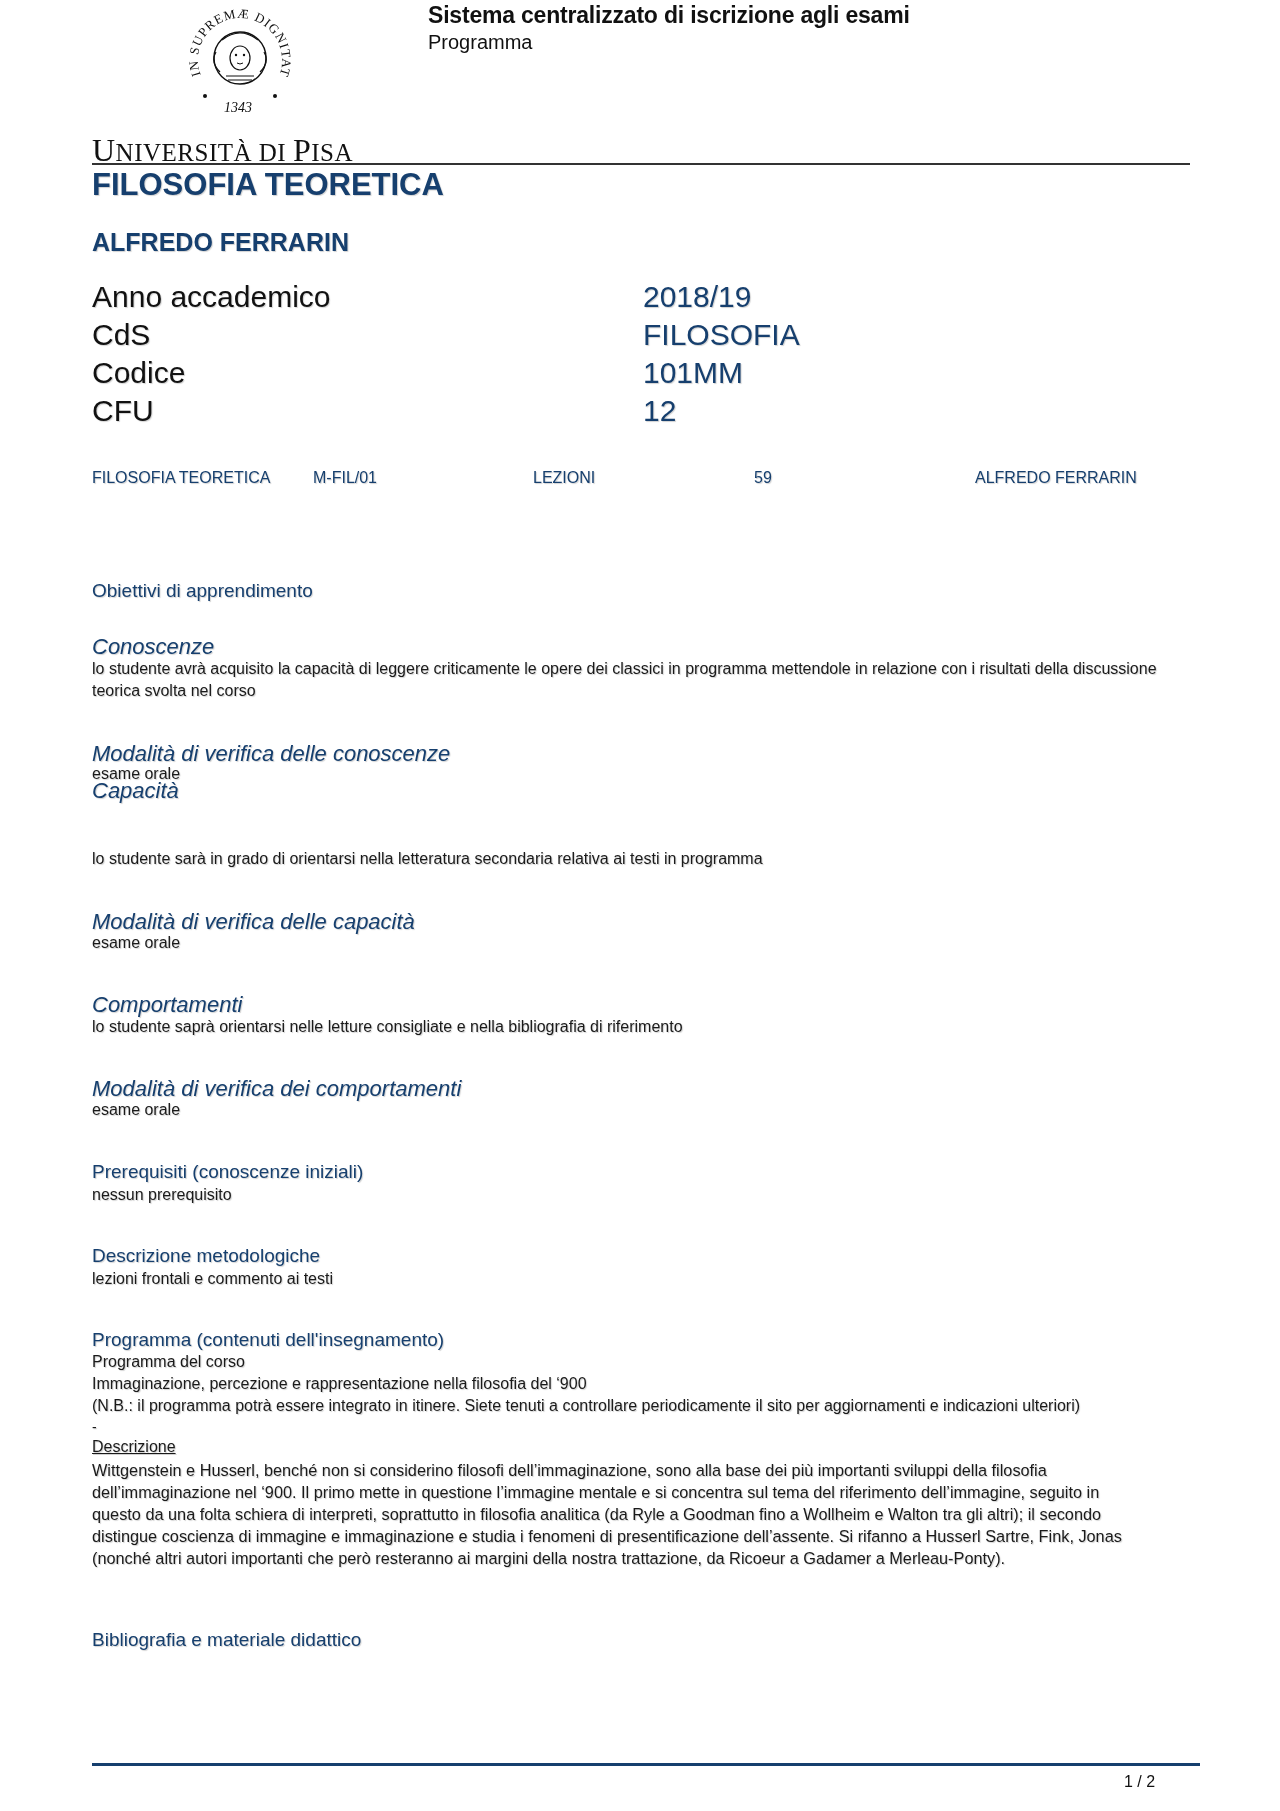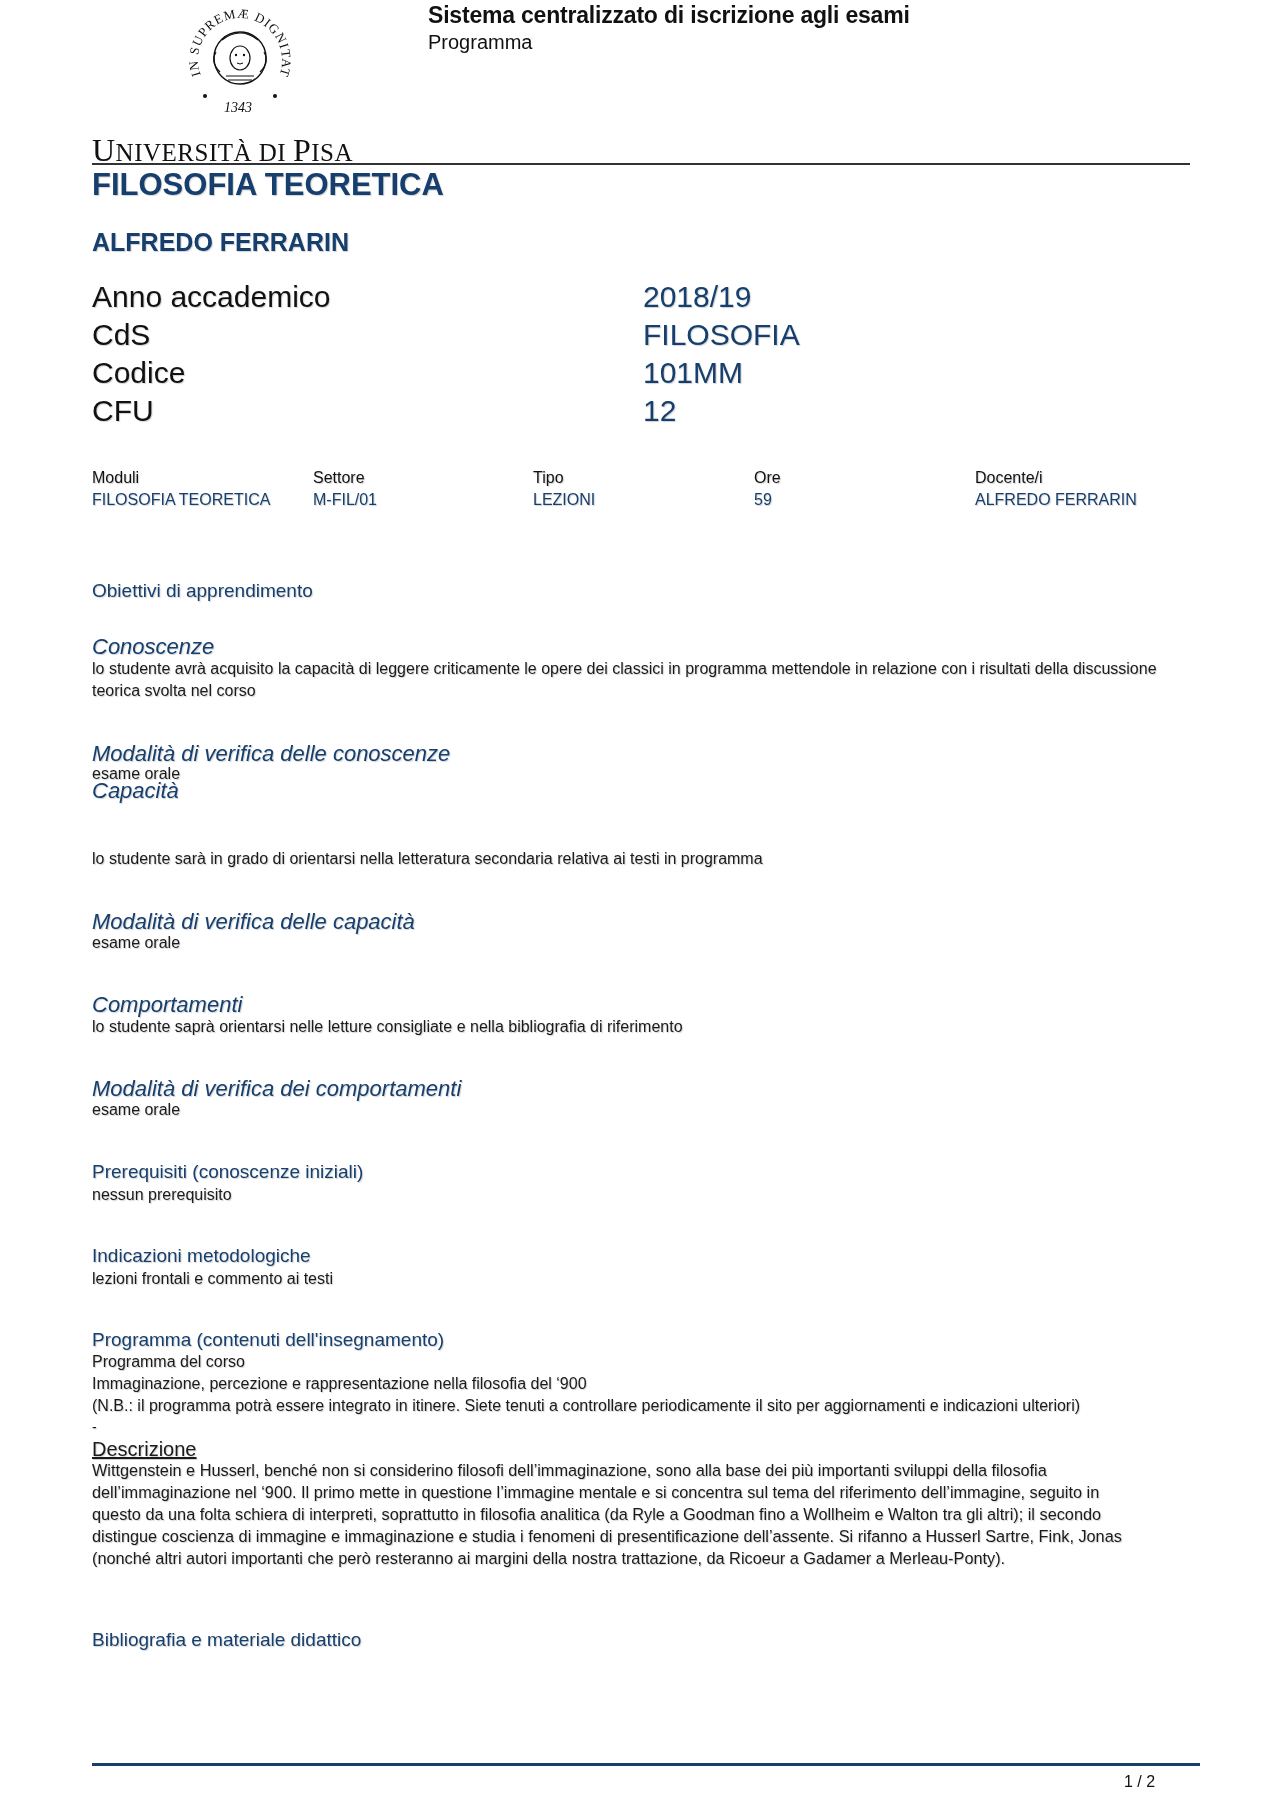--- a/index.html
+++ b/index.html
@@ -24,21 +24,21 @@
   .mod-table { left: 92px; top: 469px; width: 1110px; font-size: 16px; }
   .mod-row { position: relative; height: 22px; }
   .mod-row span { position: absolute; top: 0; white-space: nowrap; }
   .mod-row.head span { color: #111; }
   .c0 { left: 0; } .c1 { left: 221px; } .c2 { left: 441px; } .c3 { left: 662px; } .c4 { left: 883px; }
   .h-sec { left: 92px; font-size: 19px; white-space: nowrap; }
   .h-sub { left: 92px; font-size: 22px; font-style: italic; white-space: nowrap; }
   .body-txt { left: 92px; width: 1110px; font-size: 16px; line-height: 22px; color: #1a1a1a; }
   .desc-txt { left: 92px; width: 1110px; font-size: 16.3px; line-height: 21.8px; color: #1a1a1a; }
   .dash { left: 92px; font-size: 14px; line-height: 14px; }
-  .desc-label { left: 92px; font-size: 20px; text-decoration: underline; }
+  .desc-label { left: 92px; font-size: 16px; text-decoration: underline; }
   .foot-rule { left: 92px; top: 1763px; width: 1108px; height: 3px; background: #163f6e; }
   .page-num { left: 1124px; top: 1773px; font-size: 16px; color: #111; white-space: nowrap; }
 </style>
 </head>
 <body>
 
 <div class="abs logo">
   <svg width="120" height="120" viewBox="0 0 120 120">
     <defs>
       <path id="arcp" d="M 22 78 A 42 42 0 1 1 98 78"></path>
@@ -80,27 +80,20 @@
 <div class="abs info-row" style="top:356px;">
   <span class="k shadow">Codice</span>
   <span class="v blue shadow">101MM</span>
 </div>
 <div class="abs info-row" style="top:394px;text-align:right;">
   <span class="k shadow">CFU</span>
   <span class="v blue shadow">12</span>
 </div>
 
 <div class="abs mod-table">
-  <div class="mod-row head">
-    <span class="c0 shadow">Moduli</span>
-    <span class="c1 shadow">Settore</span>
-    <span class="c2 shadow">Tipo</span>
-    <span class="c3 shadow">Ore</span>
-    <span class="c4 shadow">Docente/i</span>
-  </div>
   <div class="mod-row blue">
     <span class="c0 shadow">FILOSOFIA TEORETICA</span>
     <span class="c1 shadow">M-FIL/01</span>
     <span class="c2 shadow">LEZIONI</span>
     <span class="c3 shadow">59</span>
     <span class="c4 shadow">ALFREDO FERRARIN</span>
   </div>
 </div>
 
 <div class="abs h-sec blue shadow" style="top:572px;margin-top:8px;">Obiettivi di apprendimento</div>
@@ -119,21 +112,21 @@
 
 <div class="abs h-sub blue shadow" style="top:992px;">Comportamenti</div>
 <div class="abs body-txt shadow" style="top:1016px;">lo studente saprà orientarsi nelle letture consigliate e nella bibliografia di riferimento</div>
 
 <div class="abs h-sub blue shadow" style="top:1076px;">Modalità di verifica dei comportamenti</div>
 <div class="abs body-txt shadow" style="top:1099px;">esame orale</div>
 
 <div class="abs h-sec blue shadow" style="top:1161px;">Prerequisiti (conoscenze iniziali)</div>
 <div class="abs body-txt shadow" style="top:1184px;">nessun prerequisito</div>
 
-<div class="abs h-sec blue shadow" style="top:1245px;">Indicazioni metodologiche</div>
+<div class="abs h-sec blue shadow" style="top:1245px;">Descrizione metodologiche</div>
 <div class="abs body-txt shadow" style="top:1268px;">lezioni frontali e commento ai testi</div>
 
 <div class="abs h-sec blue shadow" style="top:1329px;">Programma (contenuti dell'insegnamento)</div>
 <div class="abs body-txt shadow" style="top:1351px;">Programma del corso</div>
 <div class="abs body-txt shadow" style="top:1373px;">Immaginazione, percezione e rappresentazione nella filosofia del ‘900</div>
 <div class="abs body-txt shadow" style="top:1395px;">(N.B.: il programma potrà essere integrato in itinere. Siete tenuti a controllare periodicamente il sito per aggiornamenti e indicazioni ulteriori)</div>
 
 <div class="abs dash shadow" style="top:1420px;">-</div>
 <div class="abs desc-label shadow" style="top:1438px;">Descrizione</div>
 <div class="abs desc-txt shadow" style="top:1460px;">Wittgenstein e Husserl, benché non si considerino filosofi dell’immaginazione, sono alla base dei più importanti sviluppi della filosofia</div>

